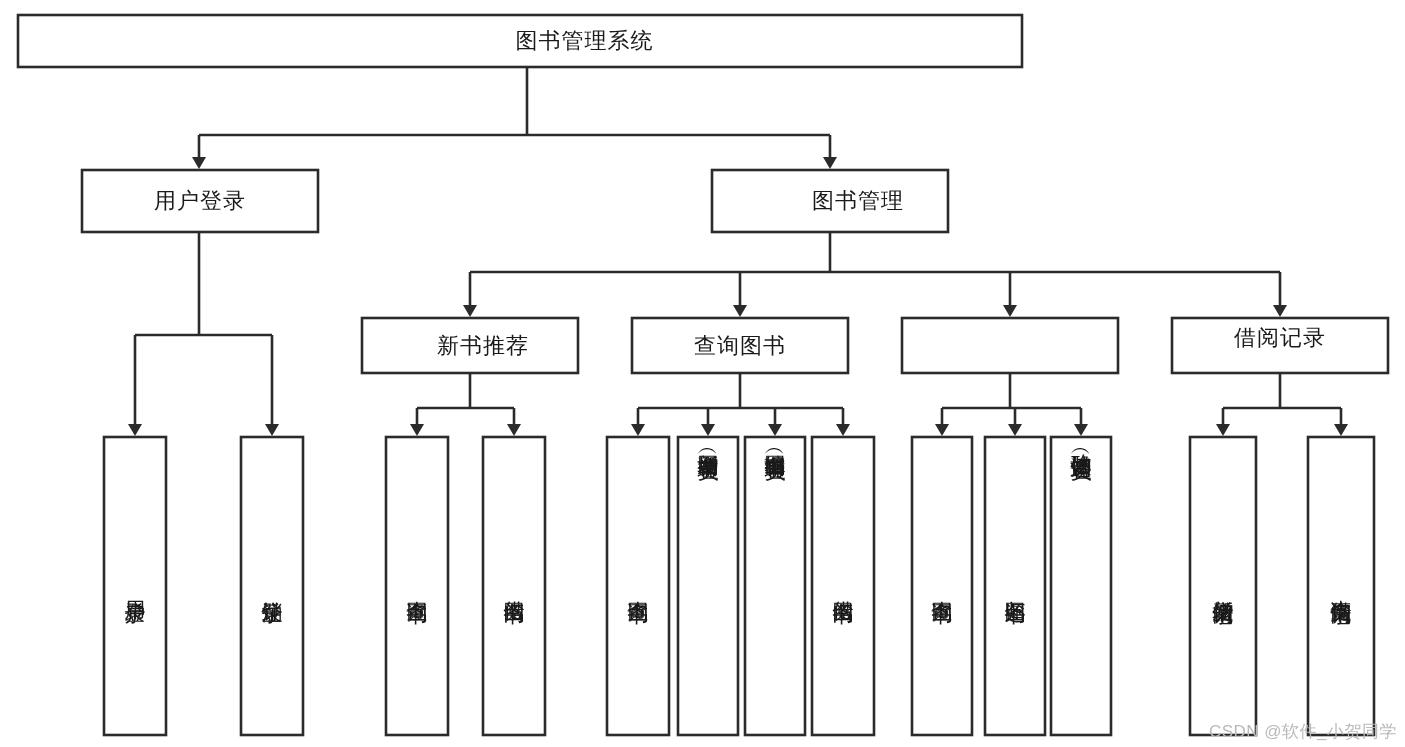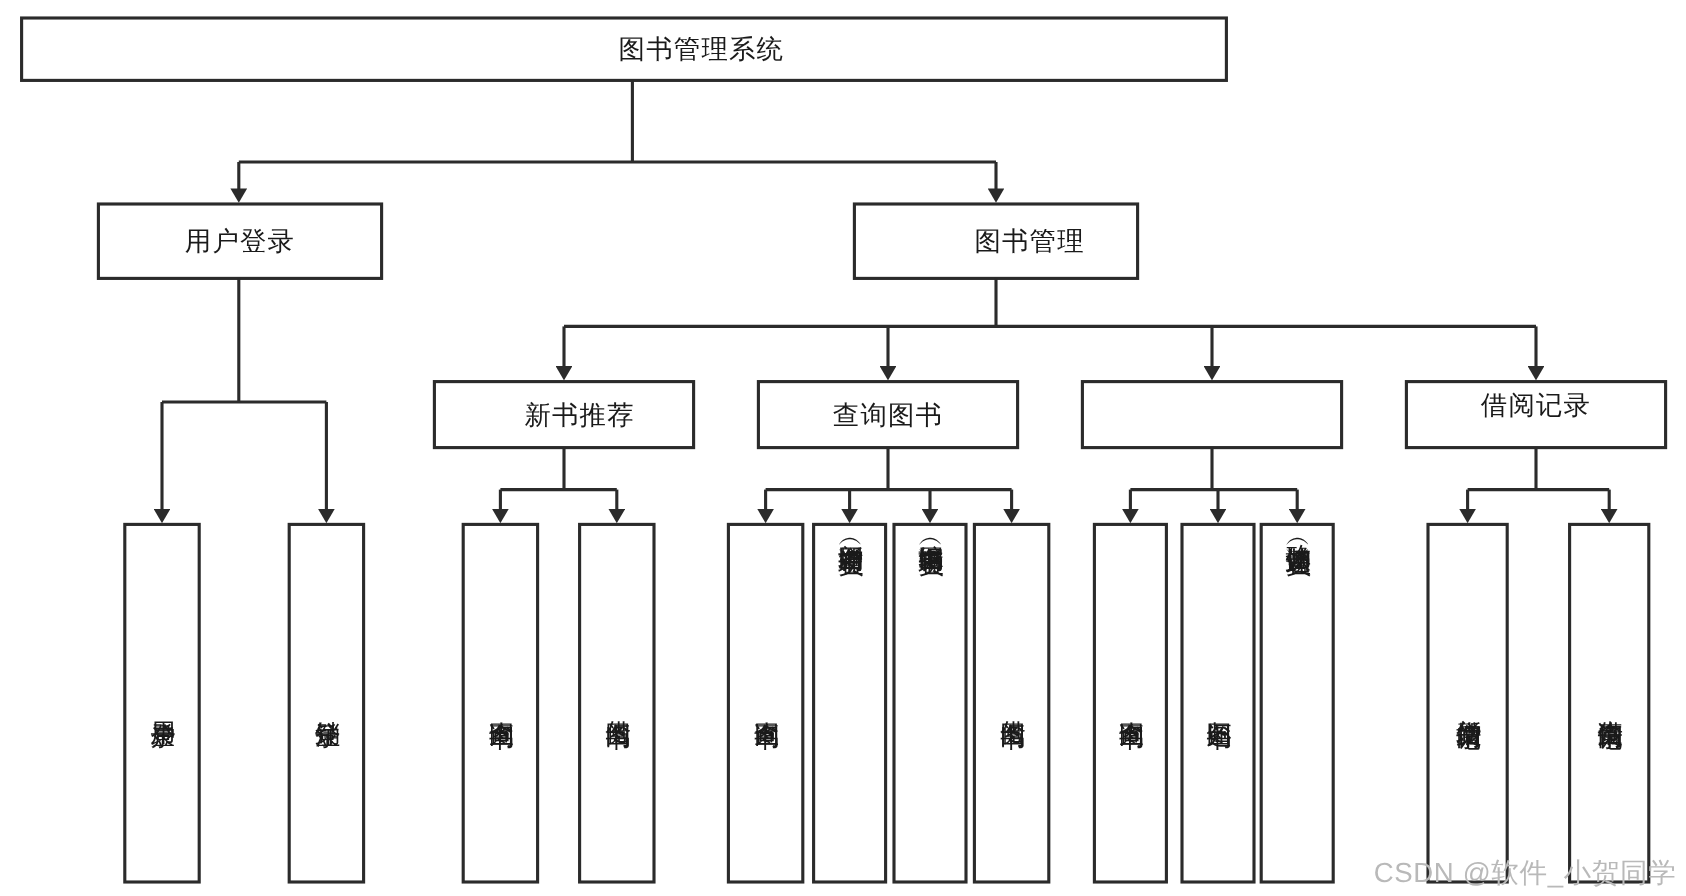--- a/index.html
+++ b/index.html
@@ -67,21 +67,21 @@
     pointer-events: none;
     font-size: 22px;
     color: #1a1a1a;
     letter-spacing: 1px;
     font-family: "Liberation Sans", "DejaVu Sans", sans-serif;
   }
   .watermark {
     position: absolute;
     right: 8px;
     bottom: 4px;
-    font-size: 23px;
+    font-size: 17px;
     color: #b9b9b9;
     letter-spacing: 0.5px;
     font-family: "Liberation Sans", "DejaVu Sans", sans-serif;
     white-space: nowrap;
   }
 </style>
 </head>
 <body>
 
 <div id="diagram-root">

